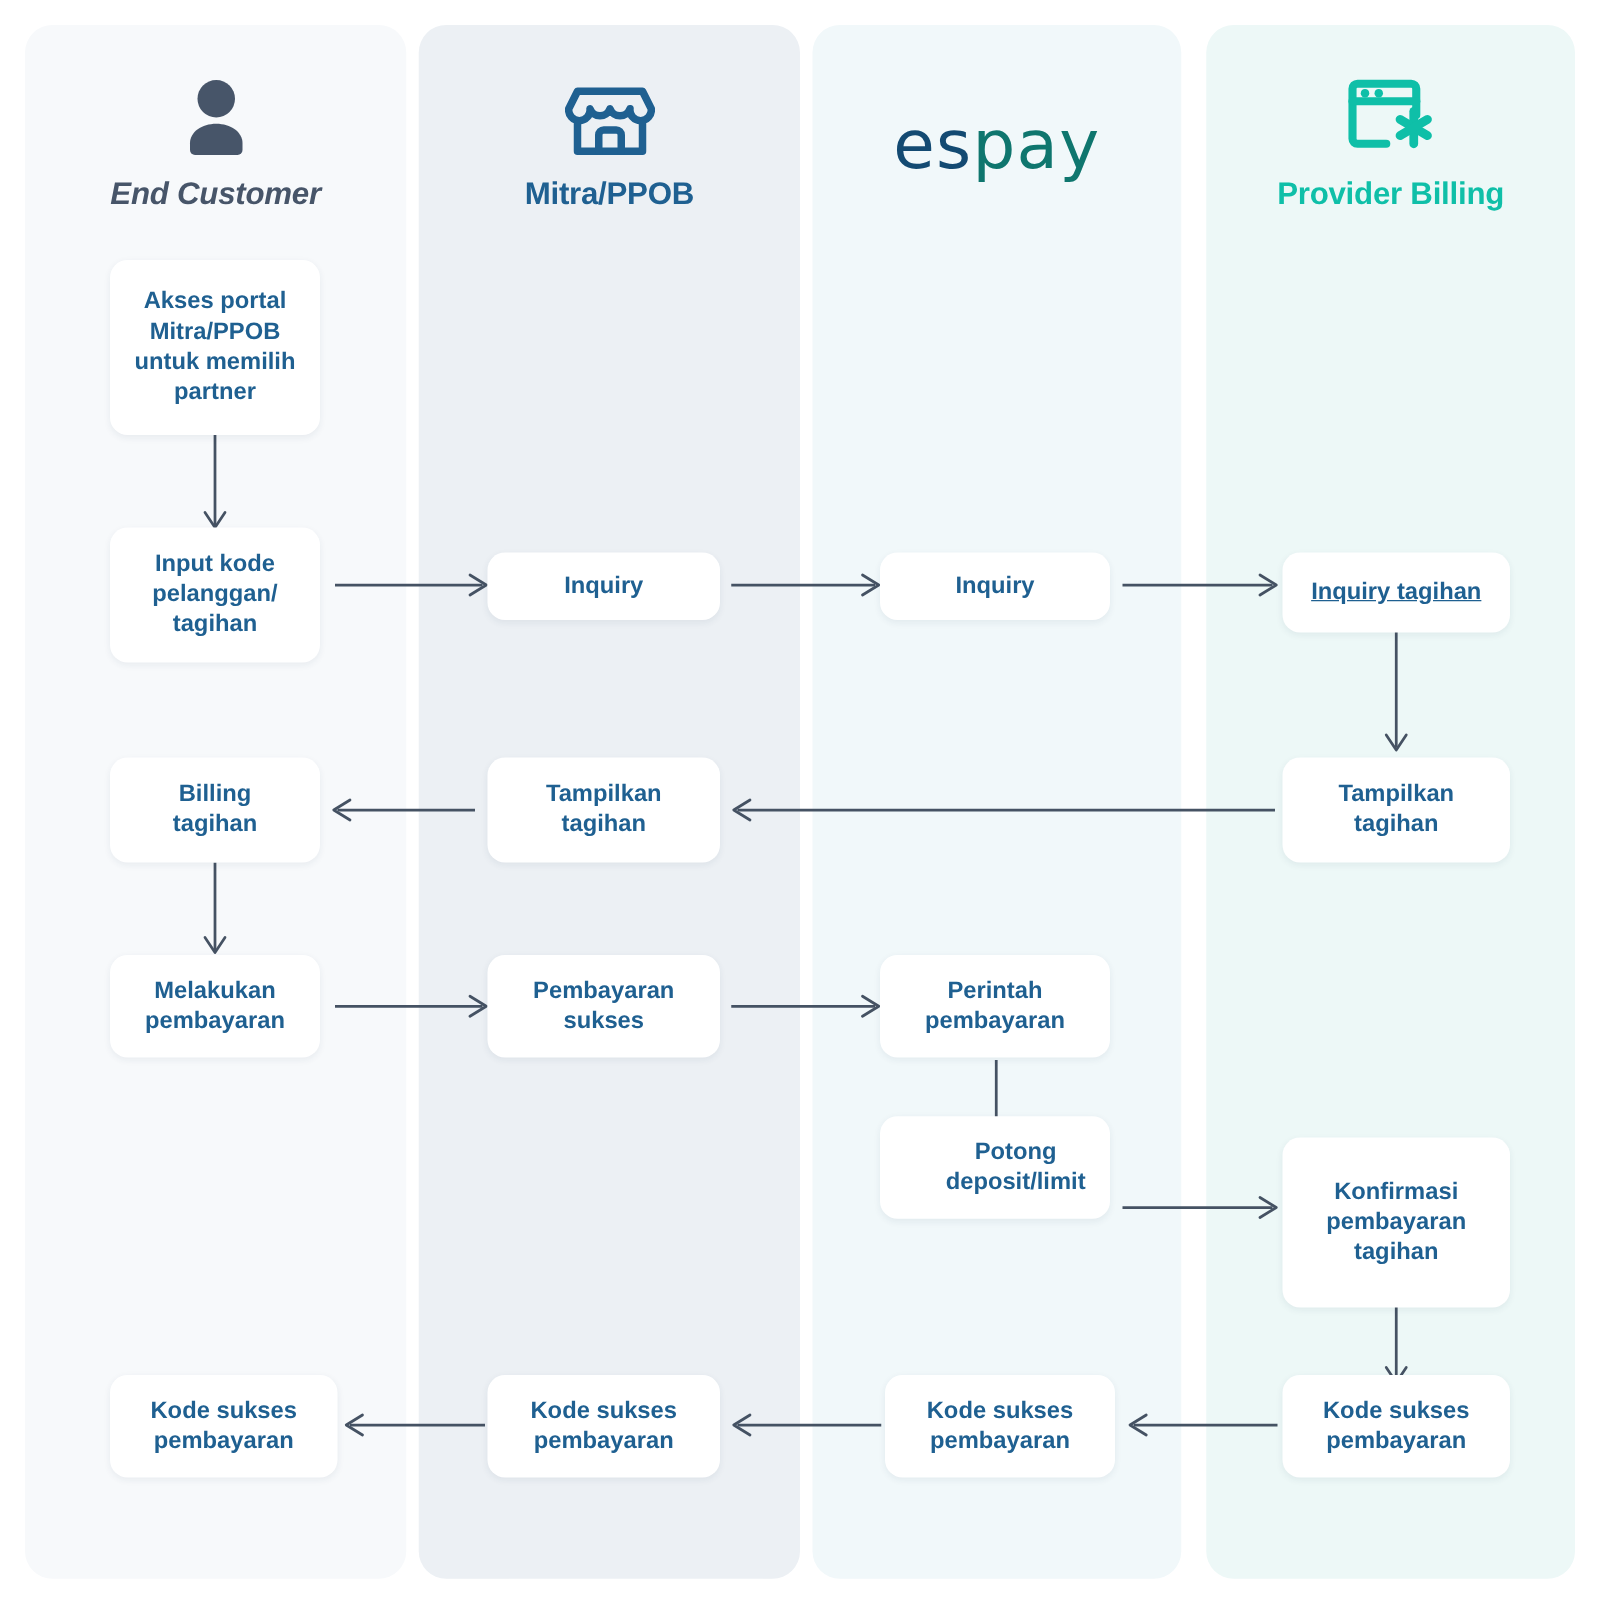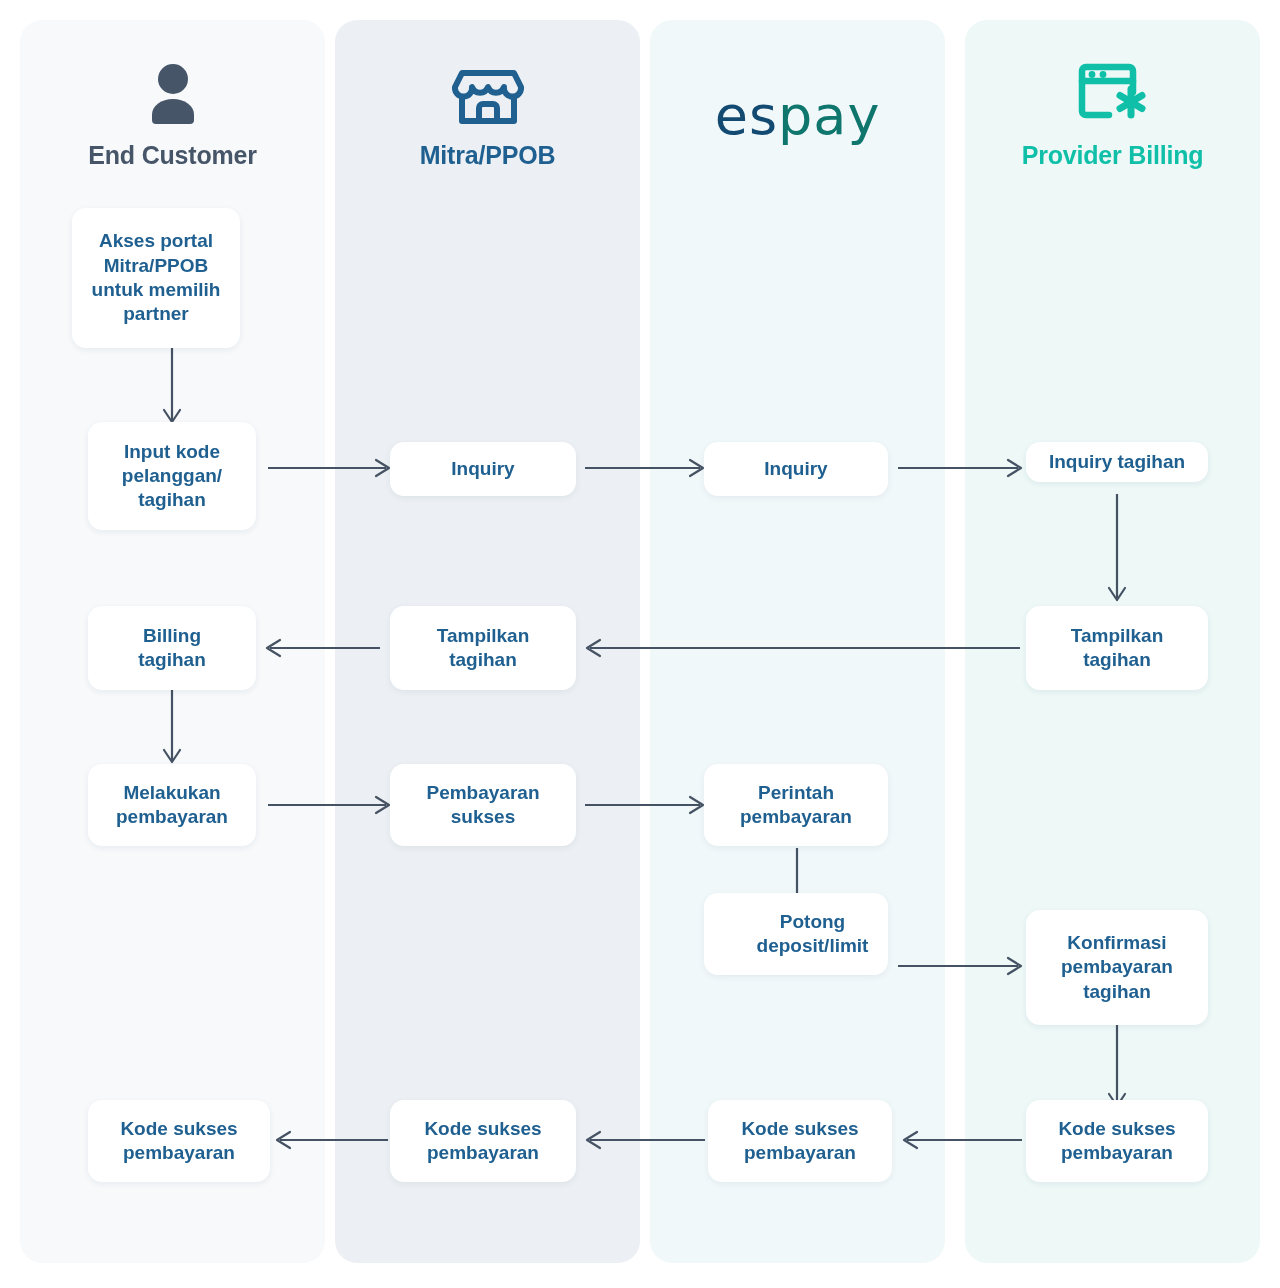--- a/index.html
+++ b/index.html
@@ -35,21 +35,21 @@
   
   .lane-head {
     position: absolute;
     top: 48px;
     height: 130px;
     display: flex;
     flex-direction: column;
     align-items: center;
     justify-content: center;
   }
-  .lane-head.h0 { left: 20px;  width: 305px; }
+  .lane-head.h0 { left: 20px;  width: 305px; font-style: italic; }
   .lane-head.h1 { left: 335px; width: 305px; }
   .lane-head.h2 { left: 650px; width: 295px; }
   .lane-head.h3 { left: 965px; width: 295px; }
 
   .lane-icon {
     height: 74px;
     display: flex;
     align-items: center;
     justify-content: center;
   }
@@ -245,21 +245,21 @@
   <svg class="conn" style="left:578px; top:1122px;" width="135" height="36">
     <line x1="127" y1="18" x2="12" y2="18"></line>
     <polyline class="head" points="22,10 9,18 22,26"></polyline>
   </svg>
 
   <svg class="conn" style="left:268px; top:1122px;" width="128" height="36">
     <line x1="120" y1="18" x2="12" y2="18"></line>
     <polyline class="head" points="22,10 9,18 22,26"></polyline>
   </svg>
 
-  <div class="node" style="left:72px;  top:208px; width:168px; height:140px;">Akses portal
+  <div class="node" style="left:88px;  top:208px; width:168px; height:140px;">Akses portal
 Mitra/PPOB
 untuk memilih
 partner</div>
   <div class="node" style="left:88px;  top:422px; width:168px; height:108px;">Input kode
 pelanggan/
 tagihan</div>
   <div class="node" style="left:88px;  top:606px; width:168px; height:84px;">Billing
 tagihan</div>
   <div class="node" style="left:88px;  top:764px; width:168px; height:82px;">Melakukan
 pembayaran</div>
@@ -275,22 +275,22 @@
 pembayaran</div>
 
   <div class="node" style="left:704px; top:442px; width:184px; height:54px;">Inquiry</div>
   <div class="node" style="left:704px; top:764px; width:184px; height:82px;">Perintah
 pembayaran</div>
   <div class="node" style="left:704px; top:893px; width:184px; height:82px;padding-left:43px;">Potong
 deposit/limit</div>
   <div class="node" style="left:708px; top:1100px; width:184px; height:82px;">Kode sukses
 pembayaran</div>
 
-  <div class="node" style="left:1026px; top:442px; width:182px; height:40px;">Inquiry tagihan</div>
+  <div class="node" style="left:1026px; top:442px; width:182px; height:64px;text-decoration:underline;">Inquiry tagihan</div>
   <div class="node" style="left:1026px; top:606px; width:182px; height:84px;">Tampilkan
 tagihan</div>
-  <div class="node" style="left:1026px; top:910px; width:182px; height:115px;">Konfirmasi
+  <div class="node" style="left:1026px; top:910px; width:182px; height:136px;">Konfirmasi
 pembayaran
 tagihan</div>
   <div class="node" style="left:1026px; top:1100px; width:182px; height:82px;">Kode sukses
 pembayaran</div>
 
 </div>
 
 </body></html>

